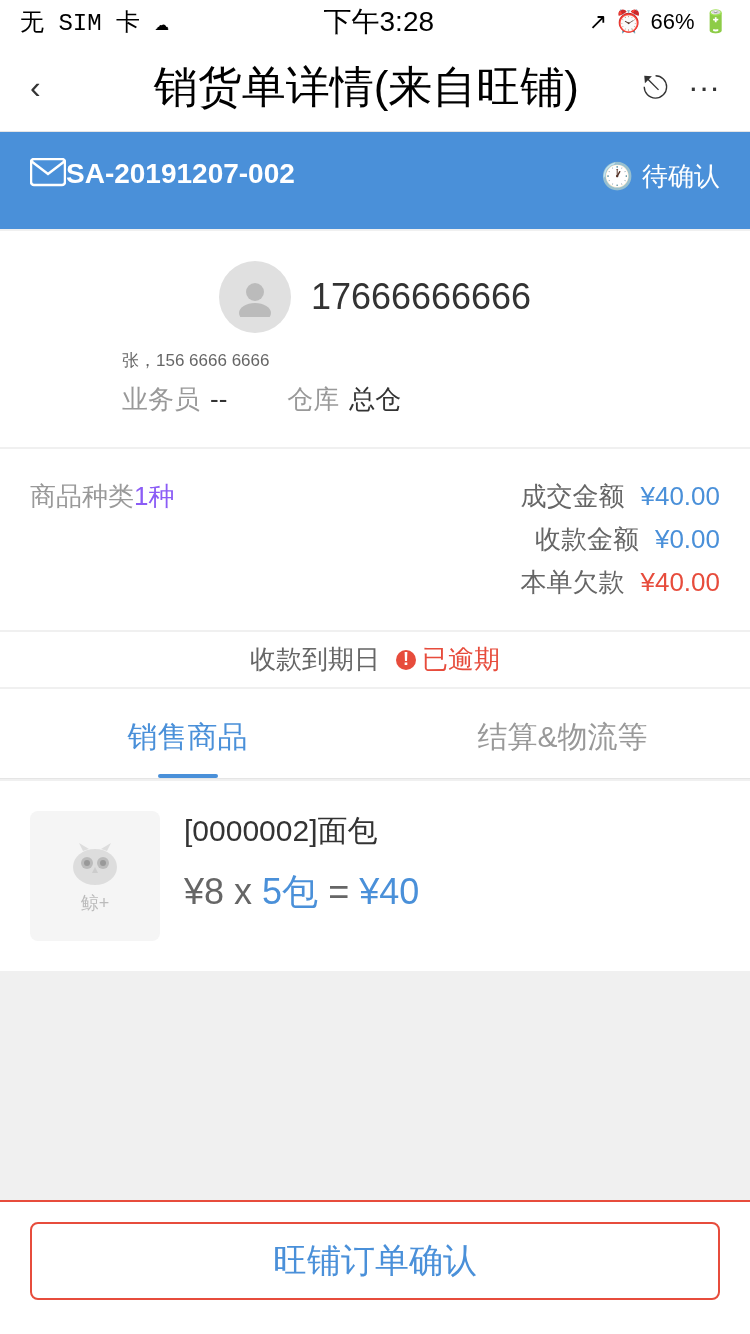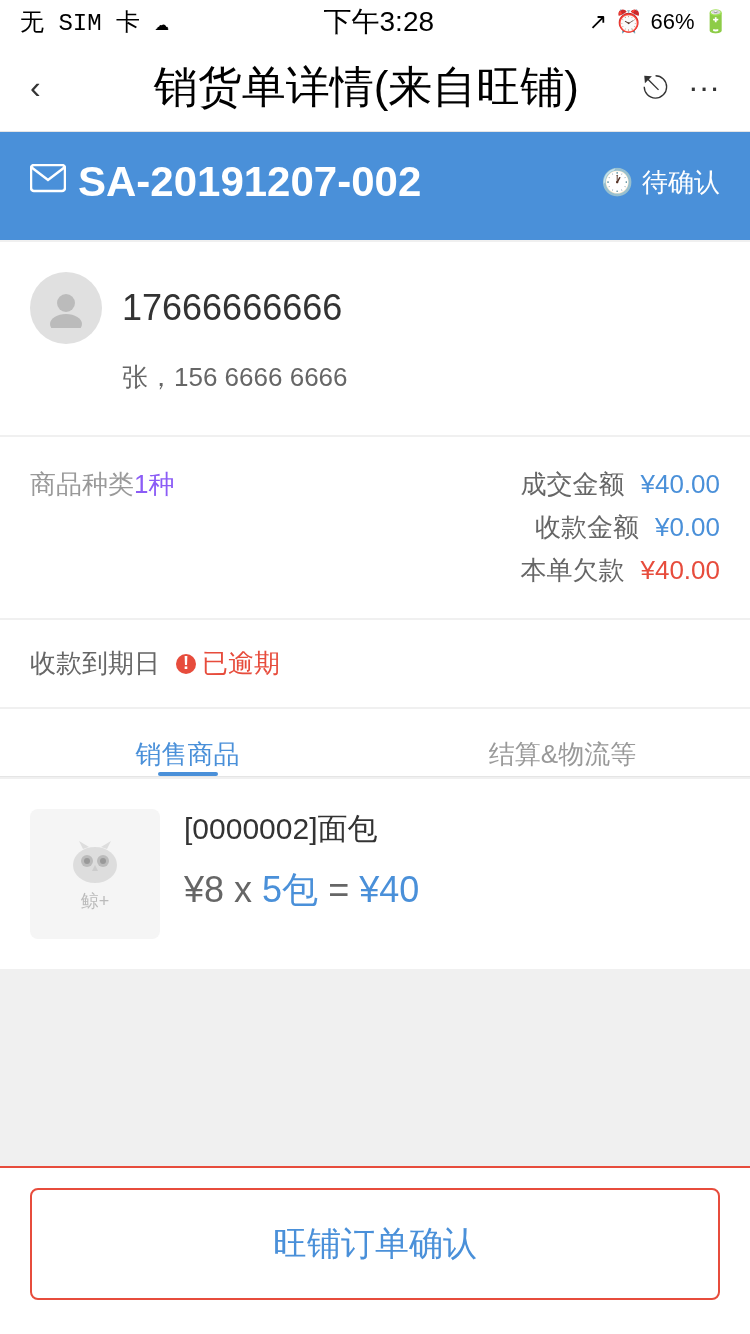--- a/index.html
+++ b/index.html
@@ -66,26 +66,25 @@
       padding: 26px 30px 22px;
       margin-bottom: 2px;
     }
     .order-id-row {
       display: flex;
       align-items: center;
       justify-content: space-between;
       margin-bottom: 12px;
     }
     .order-id {
-      font-size: 42px;
+      font-size: 28px;
       font-weight: bold;
       color: #fff;
       display: flex;
-      align-items: center;
-      gap: 12px;
+      align-items: flex-start;
     }
     .order-id-icon {
       font-size: 30px;
     }
     .order-status {
       display: flex;
       align-items: center;
       gap: 8px;
       color: #fff;
       font-size: 26px;
@@ -99,40 +98,41 @@
     .customer-card {
       background: #fff;
       padding: 30px;
       margin-bottom: 2px;
     }
     .customer-top {
       display: flex;
       align-items: center;
       gap: 20px;
       margin-bottom: 16px;
+      justify-content: center;
     }
     .avatar {
       width: 72px;
       height: 72px;
       border-radius: 50%;
       background: #e0e0e0;
       display: flex;
       align-items: center;
       justify-content: center;
       font-size: 36px;
       color: #999;
       flex-shrink: 0;
     }
     .customer-name {
       font-size: 36px;
       font-weight: 500;
       color: #333;
     }
     .customer-info {
-      font-size: 26px;
+      font-size: 17px;
       color: #666;
       margin-left: 92px;
       margin-bottom: 10px;
     }
     .customer-meta {
       display: flex;
       align-items: center;
       margin-left: 92px;
       font-size: 26px;
       color: #666;
@@ -164,27 +164,28 @@
       margin-bottom: 8px;
     }
     .summary-row:last-child { margin-bottom: 0; }
     .summary-row-label { color: #666; }
     .amount-blue { color: #4A90D9; }
     .amount-red { color: #E74C3C; }
 
     
     .due-card {
       background: #fff;
-      padding: 26px 30px;
+      padding: 10px 30px;
       margin-bottom: 2px;
       font-size: 26px;
       color: #666;
       display: flex;
       align-items: center;
       gap: 16px;
+      justify-content: center;
     }
     .overdue-badge {
       display: inline-flex;
       align-items: center;
       gap: 6px;
       color: #E74C3C;
       font-size: 26px;
     }
     .overdue-dot {
       width: 20px;
@@ -202,22 +203,22 @@
     
     .tabs-container {
       background: #fff;
       display: flex;
       border-bottom: 1px solid #e5e5e5;
       margin-bottom: 2px;
     }
     .tab {
       flex: 1;
       text-align: center;
-      padding: 28px 0 4px;
-      font-size: 26px;
+      padding: 28px 0 20px;
+      font-size: 30px;
       color: #999;
       position: relative;
       cursor: pointer;
     }
     .tab.active {
       color: #4A90D9;
     }
     .tab.active::after {
       content: '';
       position: absolute;
@@ -277,21 +278,21 @@
       position: fixed;
       bottom: 0;
       left: 0;
       width: 750px;
       background: #fff;
       padding: 20px 30px 34px;
       border-top: 2px solid #E74C3C;
     }
     .confirm-btn {
       width: 100%;
-      height: 112px;
+      height: 78px;
       background: #fff;
       border: 2px solid #E74C3C;
       border-radius: 8px;
       font-size: 34px;
       color: #4A90D9;
       cursor: pointer;
       display: flex;
       align-items: center;
       justify-content: center;
     }
@@ -362,20 +363,30 @@
   <div class="customer-top">
     <div class="avatar">
       <svg width="40" height="40" viewBox="0 0 40 40" fill="none">
         <circle cx="20" cy="15" r="9" fill="#bbb"></circle>
         <ellipse cx="20" cy="36" rx="16" ry="10" fill="#bbb"></ellipse>
       </svg>
     </div>
     <div class="customer-name">17666666666</div>
   </div>
   <div class="customer-info">张，156 6666 6666</div>
+  <div class="customer-meta">
+    <div class="meta-item">
+      <span class="meta-label">业务员</span>
+      <span class="meta-value">--</span>
+    </div>
+    <div class="meta-item">
+      <span class="meta-label">仓库</span>
+      <span class="meta-value">总仓</span>
+    </div>
+  </div>
 </div>
 
 <div class="summary-card">
   <div class="summary-left">
     <div class="summary-type">
       <span class="summary-type-label">商品种类</span>
       <span class="summary-type-value">1种</span>
     </div>
   </div>
   <div class="summary-right">

